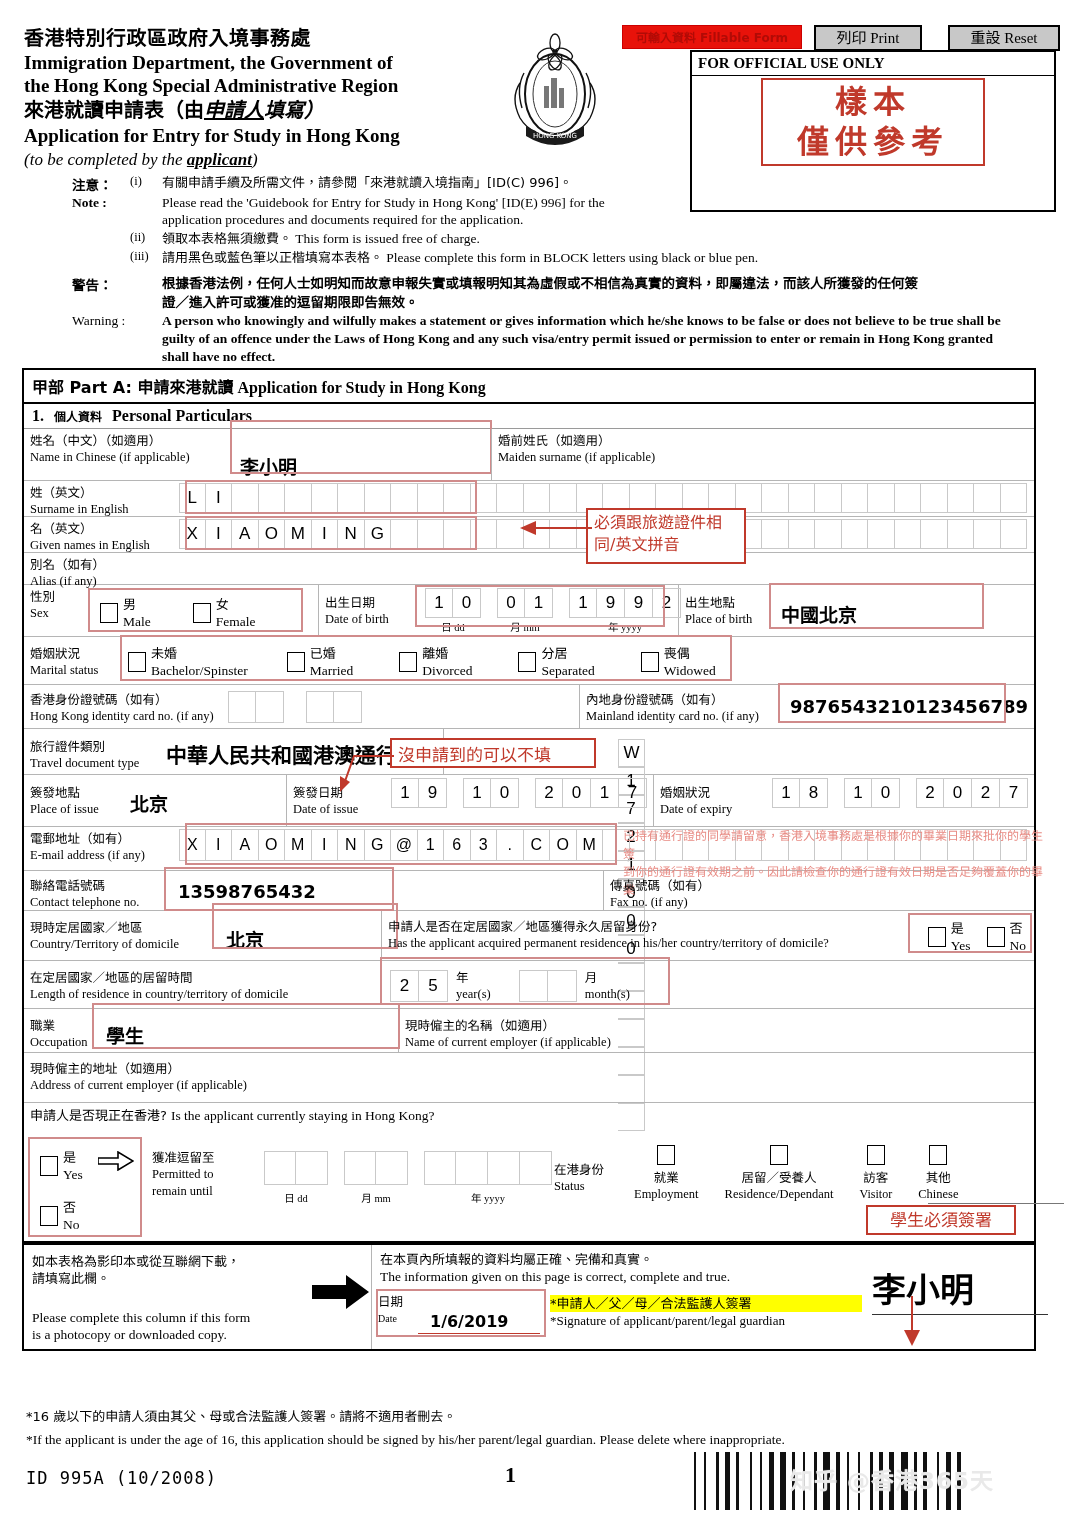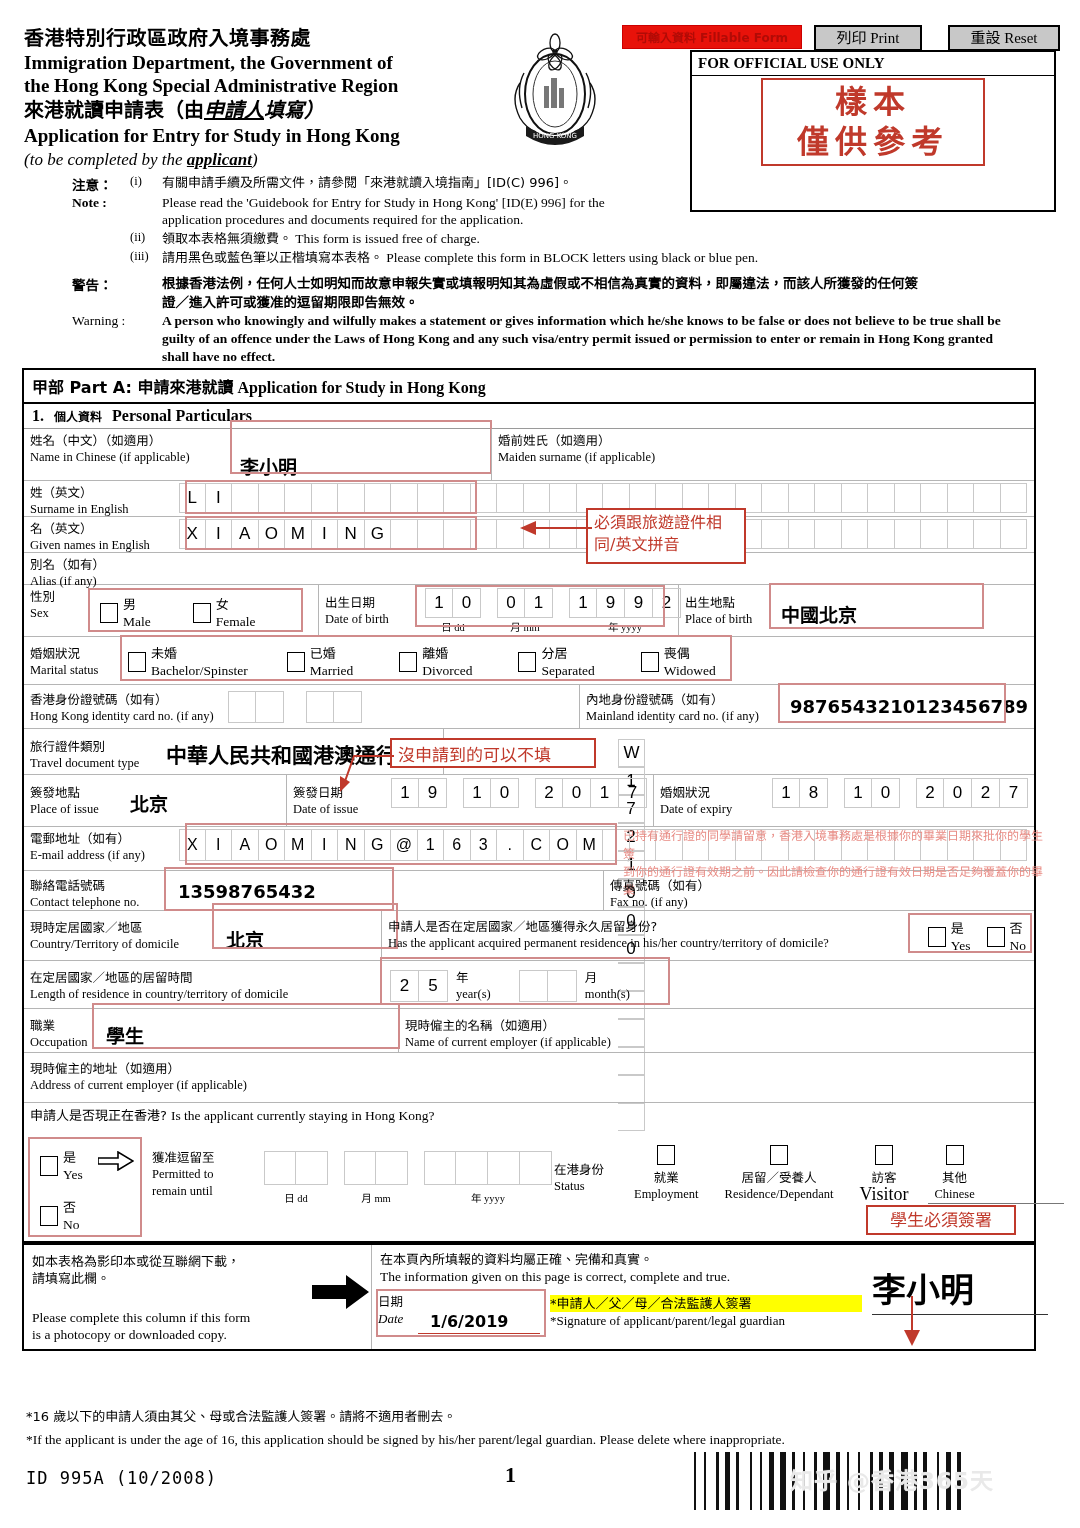--- a/index.html
+++ b/index.html
@@ -837,21 +837,21 @@
             <div style="text-align: center;"><div class="cb" style="margin: 0px auto 4px;"></div><div style="line-height: 15px;">
                 <span class="zh" style="display:block;font-size:12.5px;">就業</span>
                 <span class="en" style="display:block;font-size:12.5px;">Employment</span>
               </div></div>
             <div style="text-align: center;"><div class="cb" style="margin: 0px auto 4px;"></div><div style="line-height: 15px;">
                 <span class="zh" style="display:block;font-size:12.5px;">居留／受養人</span>
                 <span class="en" style="display:block;font-size:12.5px;">Residence/Dependant</span>
               </div></div>
             <div style="text-align: center;"><div class="cb" style="margin: 0px auto 4px;"></div><div style="line-height: 15px;">
                 <span class="zh" style="display:block;font-size:12.5px;">訪客</span>
-                <span class="en" style="display:block;font-size:18px;text-align:right;">Visitor</span>
+                <span class="en" style="display:block;font-size:12px;text-align:right;">Visitor</span>
               </div></div>
             <div style="text-align: center;"><div class="cb" style="margin: 0px auto 4px;"></div><div style="line-height: 15px;">
                 <span class="zh" style="display:block;font-size:12.5px;">其他</span>
                 <span class="en" style="display:block;font-size:12.5px;">Chinese</span>
               </div></div>
           </div>
         <div style="position:absolute; left:300px; top:70px; width:136px; border-top:1px solid #777;"></div>
         <div class="rnote" style="left:238px; top:72px; width:150px; font-size:17px; text-align:center;">學生必須簽署</div>
       </div>
     </div>
@@ -865,21 +865,21 @@
         <svg style="position:absolute; left:288px; top:30px;" width="58" height="34" viewBox="0 0 58 34">
           <path d="M0 10 L34 10 L34 0 L57 17 L34 34 L34 24 L0 24 Z" fill="#000"></path>
         </svg>
       </div>
       <div class="cell" style="flex:1; padding:6px 8px; position:relative;">
         <div class="zh">在本頁內所填報的資料均屬正確、完備和真實。</div>
         <div class="en">The information given on this page is correct, complete and true.</div>
 
         <div style="position:absolute; left:6px; top:48px; width:164px; height:44px;">
           <span class="zh" style="display:block; font-size:12.5px;">日期</span>
-          <span class="en" style="display:block; font-size:13px;font-style:italic;">Date</span>
+          <span class="en" style="display:block; font-size:10px;">Date</span>
           <span class="hand" style="position:absolute; left:52px; top:19px; font-size:16px;">1/6/2019</span>
           <div style="position:absolute; left:40px; top:40px; width:122px; border-top:1px solid #c0392b;"></div>
           <div class="rbox" style="left:-2px; top:-4px; width:170px; height:48px;"></div>
         </div>
 
         <div style="position:absolute; left:178px; top:50px; width:312px;">
           <div class="zh hl" style="font-size:13px;">*申請人／父／母／合法監護人簽署</div>
           <div class="en" style="font-size:13px;">*Signature of applicant/parent/legal guardian</div>
         </div>
 

